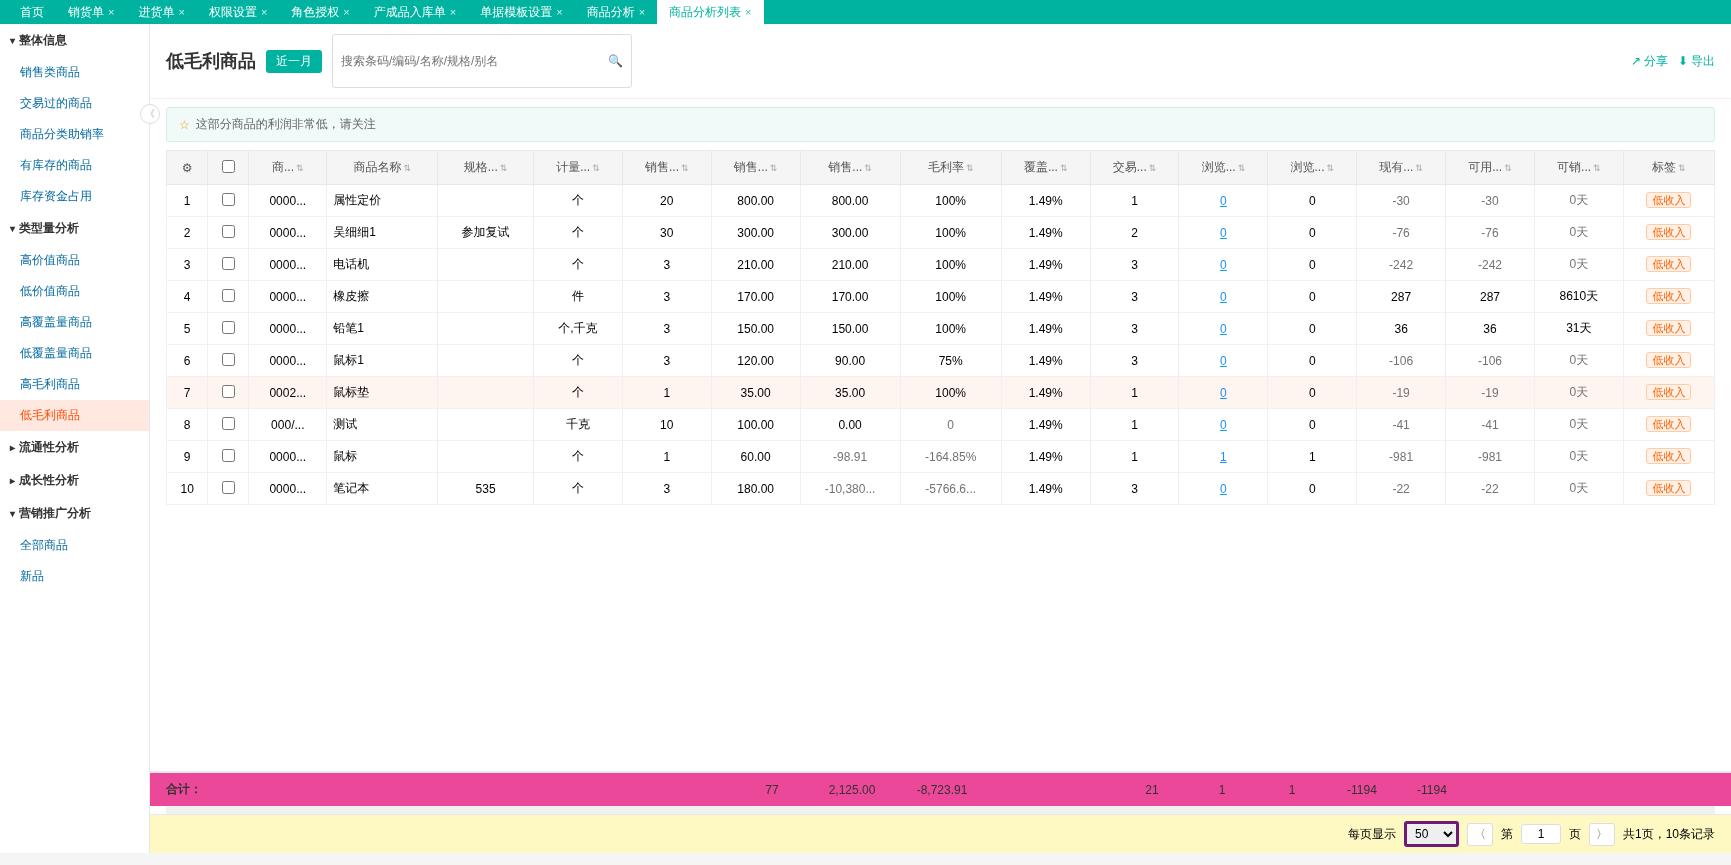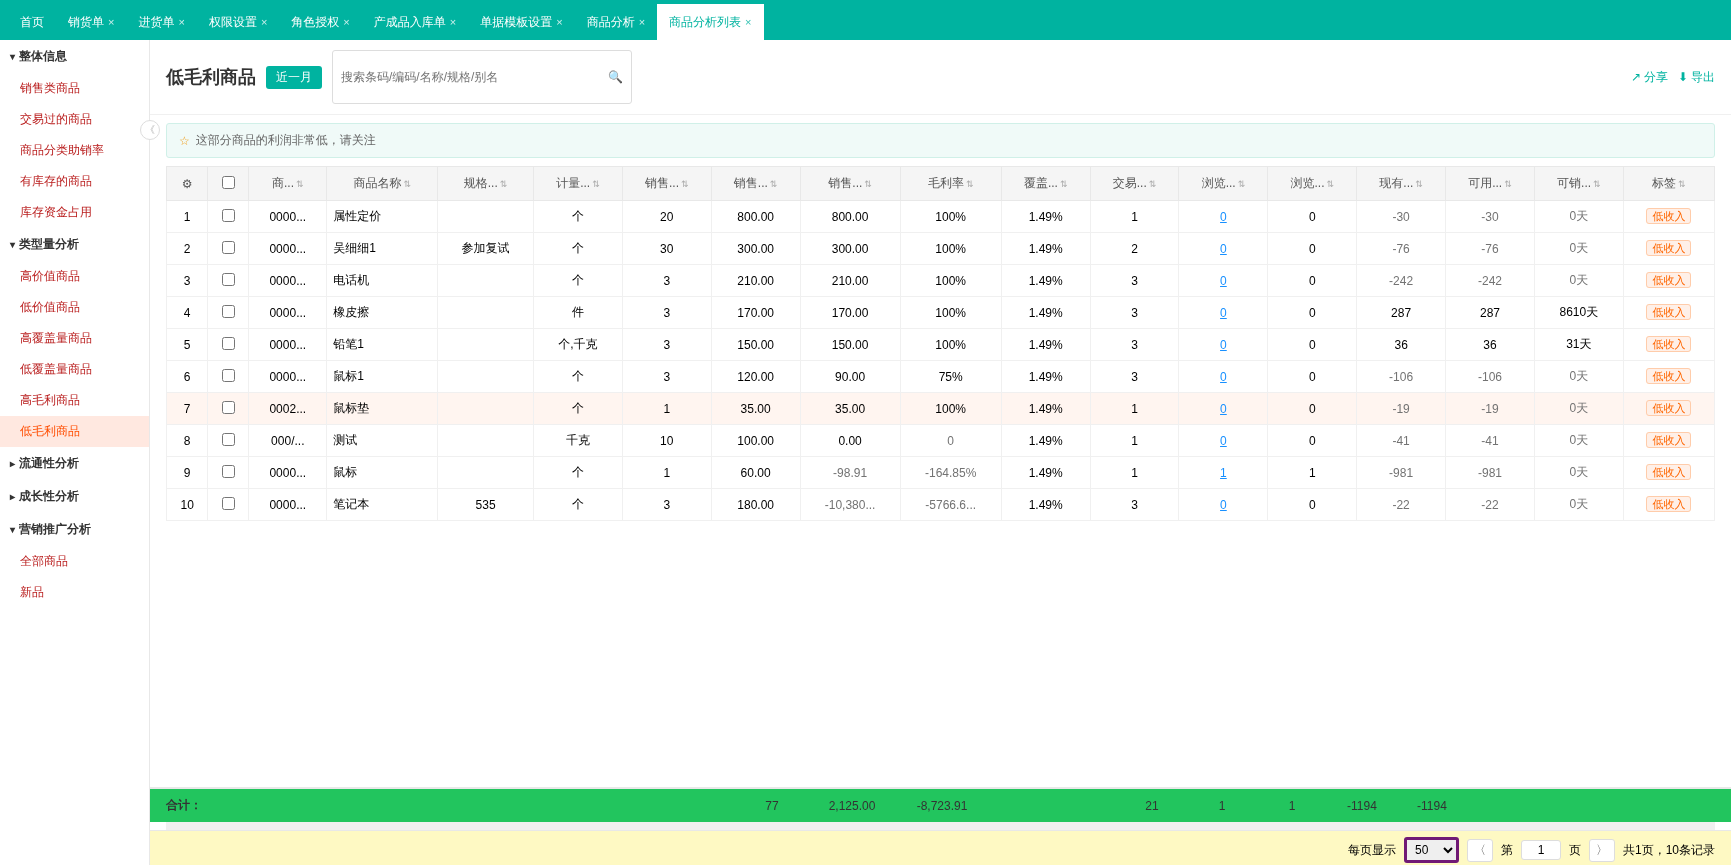--- a/index.html
+++ b/index.html
@@ -2,22 +2,22 @@
 <html><head>
   <meta charset="utf-8">
   <style>
     * { box-sizing: border-box; margin: 0; padding: 0; font-family: 'Microsoft YaHei', Arial, sans-serif; font-size: 12px; }
     body { background: #f5f5f5; overflow: hidden; }
 
     
     .top-nav {
       background: #00b3a0;
       display: flex;
-      align-items: flex-end;
-      height: 40px;
+      align-items: center;
+      height: 24px;
       padding: 0 8px;
       gap: 0;
     }
     .nav-item {
       color: #fff;
       padding: 0 12px;
       height: 36px;
       display: flex;
       align-items: center;
       cursor: pointer;
@@ -45,21 +45,21 @@
       display: flex;
       align-items: center;
       padding: 8px 10px;
       color: #333;
       font-weight: bold;
       cursor: pointer;
     }
     .sidebar-group-title .arrow { margin-right: 4px; font-size: 10px; }
     .sidebar-item {
       padding: 7px 10px 7px 20px;
-      color: #b91c1c;
+      color: #0369a1;
       cursor: pointer;
     }
     .sidebar-item.active { background: #ffe8e0; color: #ff4d00; }
 
     
     .content {
       flex: 1;
       display: flex;
       flex-direction: column;
       overflow: hidden;
@@ -186,21 +186,21 @@
       border: 1px solid #ffccaa;
       border-radius: 3px;
       padding: 1px 5px;
       font-size: 11px;
     }
     .link-text { color: #1890ff; text-decoration: underline; cursor: pointer; }
 
     
     .table-footer {
       border-top: 2px solid #e8e8e8;
-      background: #22c55e;
+      background: #ec4899;
       padding: 8px 16px;
       display: flex;
       align-items: center;
       gap: 10px;
     }
     .total-label { font-weight: bold; color: #333; }
     .total-cell {
       padding: 0 6px;
       min-width: 60px;
       text-align: center;

